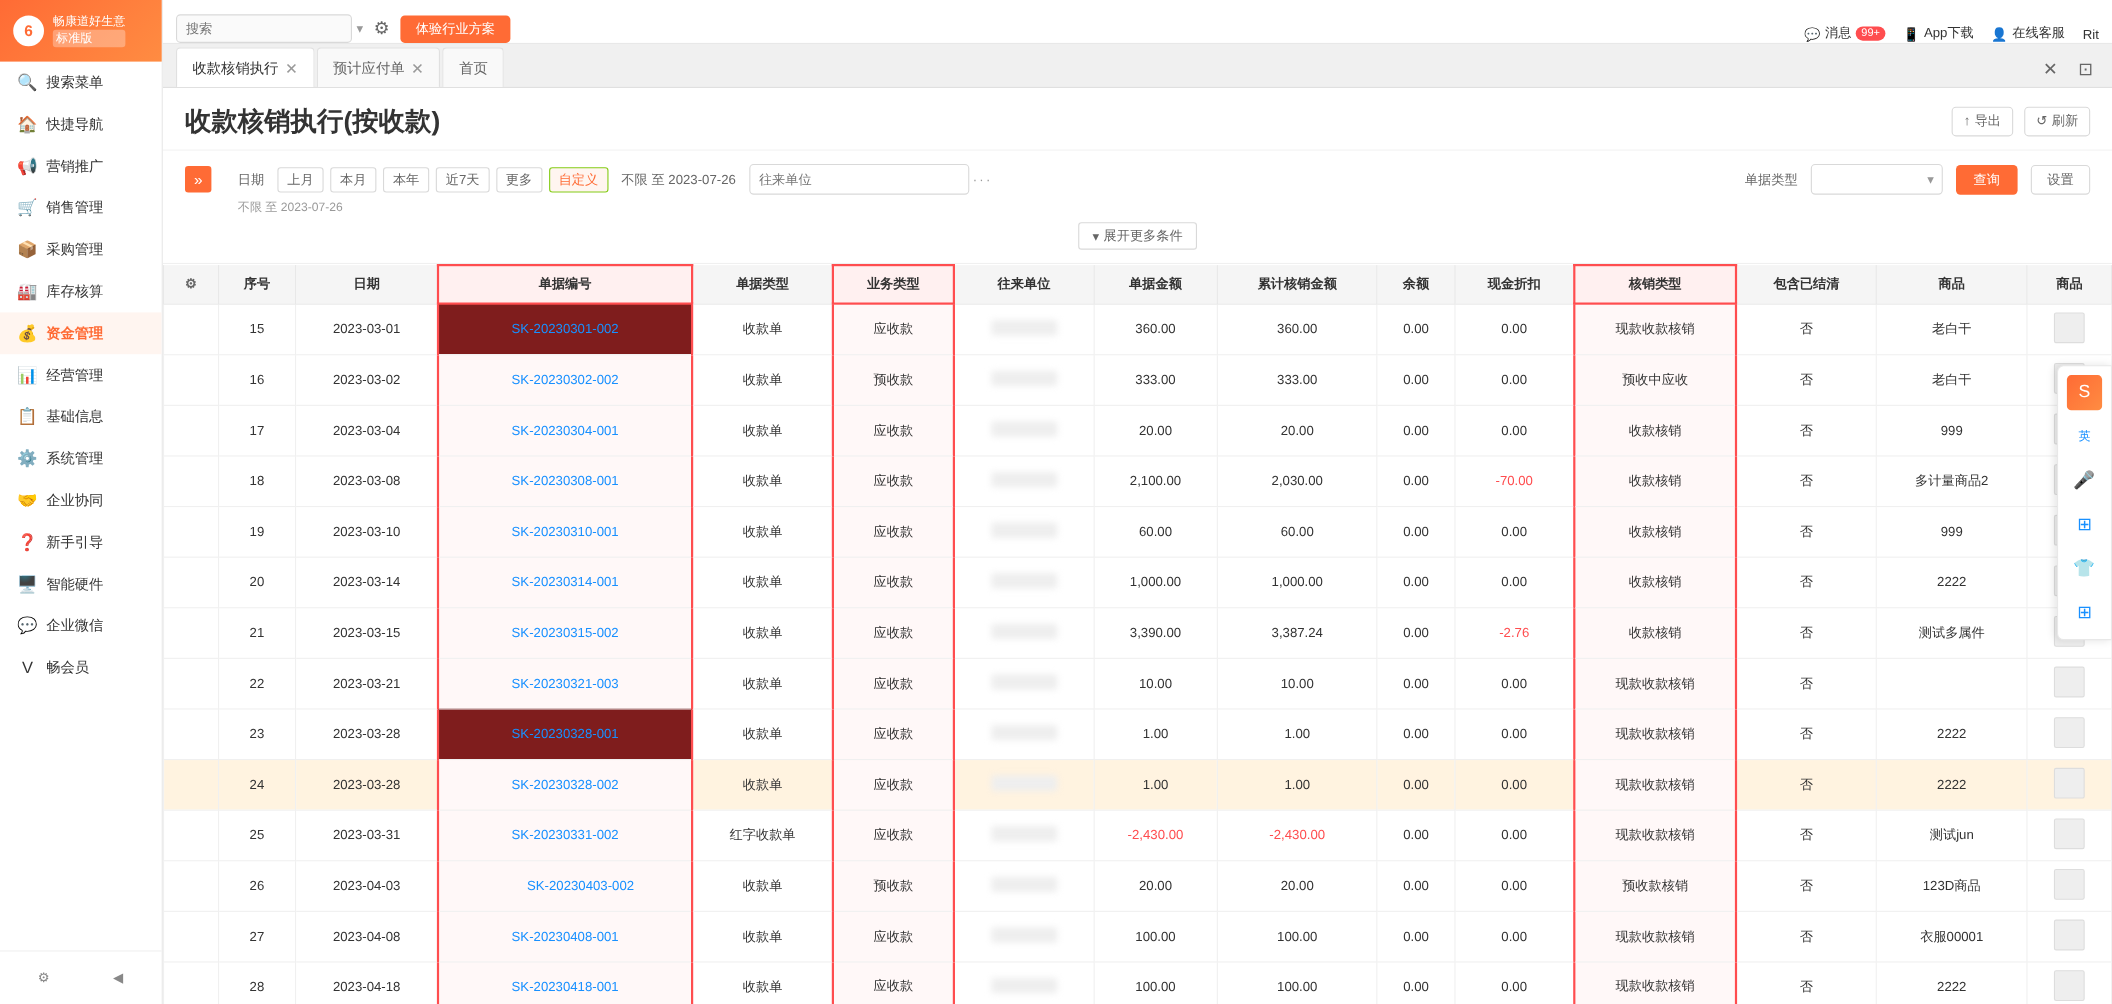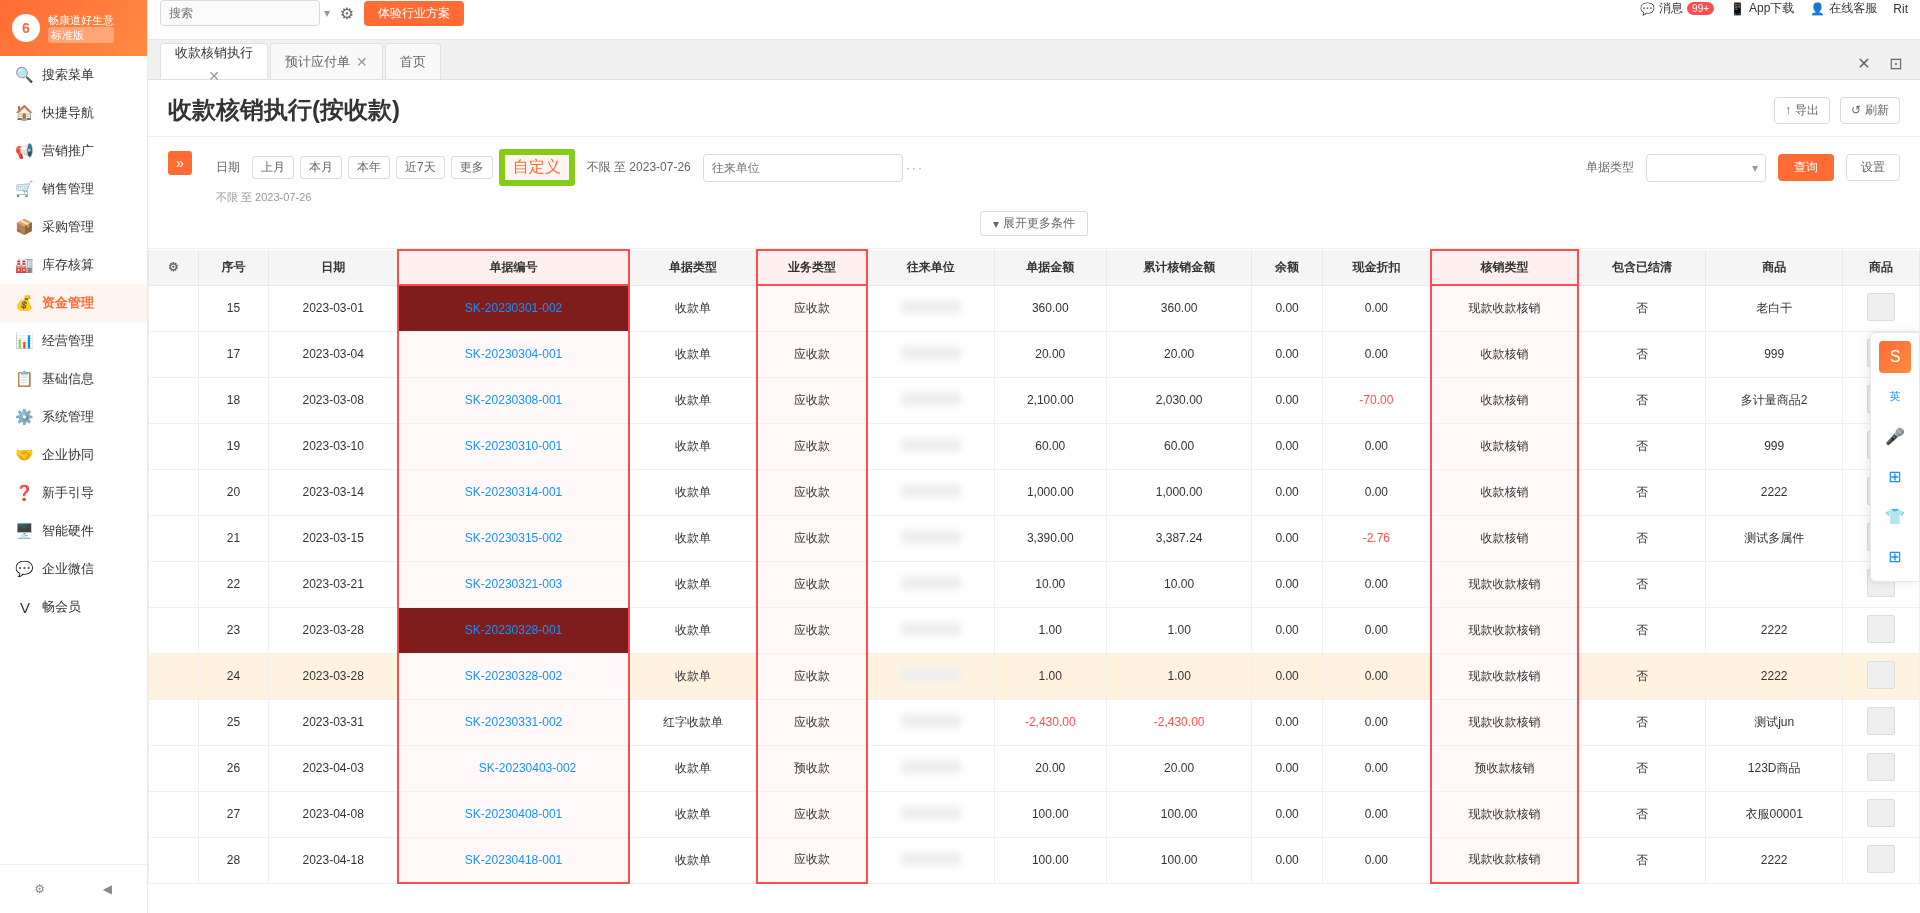--- a/index.html
+++ b/index.html
@@ -15,58 +15,58 @@
     .sidebar-item { display: flex; align-items: center; gap: 8px; padding: 10px 16px; cursor: pointer; color: #333; font-size: 13px; }
     .sidebar-item.active { background: #fff5f0; color: #ff6b35; font-weight: bold; }
     .sidebar-item-icon { width: 18px; height: 18px; display: flex; align-items: center; justify-content: center; font-size: 15px; }
     .sidebar-bottom { padding: 10px; display: flex; gap: 8px; border-top: 1px solid #f0f0f0; }
     .sidebar-bottom-btn { flex: 1; display: flex; align-items: center; justify-content: center; width: 28px; height: 28px; border-radius: 4px; cursor: pointer; color: #888; }
 
     
     .main { flex: 1; display: flex; flex-direction: column; overflow: hidden; }
 
     
-    .topbar { height: 40px; background: #fff; border-bottom: 1px solid #e8e8e8; display: flex; align-items: flex-start; padding: 0 12px; gap: 8px; }
+    .topbar { height: 40px; background: #fff; border-bottom: 1px solid #e8e8e8; display: flex; align-items: flex-end; padding: 0 12px; gap: 8px; }
     .topbar-breadcrumb { flex: 1; display: flex; align-items: center; gap: 4px; }
     .topbar-input { height: 26px; width: 160px; border: 1px solid #d9d9d9; border-radius: 4px; padding: 0 8px; color: #999; font-size: 12px; background: #fafafa; }
     .topbar-arrow { color: #999; }
     .topbar-gear { width: 26px; height: 26px; display: flex; align-items: center; justify-content: center; cursor: pointer; color: #666; font-size: 16px; }
     .topbar-industry-btn { background: #ff6b35; color: #fff; border: none; padding: 4px 14px; border-radius: 4px; cursor: pointer; font-size: 12px; }
     .topbar-right { display: flex; align-items: center; gap: 16px; margin-left: auto; }
     .topbar-msg { display: flex; align-items: center; gap: 4px; cursor: pointer; color: #333; font-size: 12px; }
     .topbar-badge { background: #ff4d4f; color: #fff; border-radius: 10px; font-size: 10px; padding: 1px 5px; min-width: 18px; text-align: center; }
     .topbar-app { display: flex; align-items: center; gap: 4px; cursor: pointer; color: #333; font-size: 12px; }
     .topbar-service { display: flex; align-items: center; gap: 4px; cursor: pointer; color: #333; font-size: 12px; }
     .topbar-username { color: #333; font-size: 12px; cursor: pointer; }
 
     
     .tabbar { height: 40px; background: #f0f0f0; display: flex; align-items: flex-end; padding-left: 12px; border-bottom: 1px solid #e0e0e0; }
     .tab { height: 36px; padding: 0 14px; display: flex; align-items: center; gap: 6px; cursor: pointer; font-size: 13px; border-radius: 4px 4px 0 0; border: 1px solid #e0e0e0; border-bottom: none; background: #f9f9f9; color: #666; margin-right: 2px; }
-    .tab.active { background: #fff; color: #333; font-weight: 500; flex-direction: column; }
+    .tab.active { background: #fff; color: #333; font-weight: 500; }
     .tab-close { font-size: 14px; color: #999; cursor: pointer; }
     .tabbar-actions { margin-left: auto; display: flex; align-items: center; gap: 8px; padding-right: 12px; padding-bottom: 4px; }
     .tabbar-action-btn { width: 24px; height: 24px; display: flex; align-items: center; justify-content: center; cursor: pointer; color: #666; font-size: 16px; }
 
     
     .content { flex: 1; overflow: auto; background: #fff; padding: 0; }
 
     
     .page-header { padding: 14px 20px 10px; display: flex; align-items: center; justify-content: space-between; border-bottom: 1px solid #f0f0f0; }
     .page-title { font-size: 24px; font-weight: bold; color: #333; }
     .page-actions { display: flex; gap: 10px; }
     .page-action-btn { display: flex; align-items: center; gap: 4px; cursor: pointer; color: #666; font-size: 12px; padding: 4px 10px; border: 1px solid #d9d9d9; border-radius: 4px; background: #fff; }
 
     
     .filter-area { padding: 12px 20px; background: #fff; border-bottom: 1px solid #f0f0f0; }
     .filter-toggle { width: 24px; height: 24px; background: #ff6b35; color: #fff; border-radius: 3px; display: flex; align-items: center; justify-content: center; cursor: pointer; font-size: 14px; float: left; margin-right: 12px; margin-top: 2px; }
     .filter-row { display: flex; align-items: center; gap: 12px; flex-wrap: wrap; }
     .filter-label { color: #666; font-size: 12px; white-space: nowrap; }
     .filter-date-btns { display: flex; gap: 6px; align-items: center; }
     .filter-date-btn { padding: 2px 8px; border: 1px solid #d9d9d9; border-radius: 3px; cursor: pointer; font-size: 12px; color: #666; background: #fff; }
-    .filter-date-custom { padding: 2px 8px; border: 6px solid #84cc16; border-radius: 3px; cursor: pointer; font-size: 16px; color: #ff6b35; background: #fff5f0; }
+    .filter-date-custom { padding: 2px 8px; border: 1px solid #84cc16; border-radius: 3px; cursor: pointer; font-size: 12px; color: #ff6b35; background: #fff5f0; }
     .filter-unit { flex: 1; }
     .filter-input { height: 28px; width: 200px; border: 1px solid #d9d9d9; border-radius: 4px; padding: 0 8px; font-size: 12px; }
     .filter-dots { color: #999; letter-spacing: 2px; cursor: pointer; }
     .filter-type-select { height: 28px; border: 1px solid #d9d9d9; border-radius: 4px; padding: 0 24px 0 8px; font-size: 12px; min-width: 120px; background: #fff; appearance: none; }
     .filter-select-wrap { position: relative; }
     .filter-select-arrow { position: absolute; right: 8px; top: 50%; transform: translateY(-50%); pointer-events: none; color: #999; }
     .filter-query-btn { background: #ff6b35; color: #fff; border: none; padding: 5px 16px; border-radius: 4px; cursor: pointer; font-size: 12px; }
     .filter-setting-btn { background: #fff; color: #666; border: 1px solid #d9d9d9; padding: 4px 14px; border-radius: 4px; cursor: pointer; font-size: 12px; }
     .expand-more-btn { display: flex; align-items: center; gap: 4px; padding: 3px 12px; border: 1px solid #d9d9d9; border-radius: 3px; background: #fff; cursor: pointer; color: #666; font-size: 12px; }
 
@@ -307,20 +307,37 @@
               <td>360.00</td>
               <td>0.00</td>
               <td>0.00</td>
               <td style="border-left: 2px solid rgb(255, 77, 79); border-right: 2px solid rgb(255, 77, 79); background: rgb(255, 248, 248); border-top: 2px solid rgb(255, 77, 79);">现款收款核销</td>
               <td>否</td>
               <td>老白干</td>
               <td><span style="display: inline-block; width: 28px; height: 28px; background: rgb(238, 238, 238); border: 1px solid rgb(221, 221, 221); border-radius: 2px;"></span></td>
             </tr>
             <tr>
               <td></td>
+              <td>16</td>
+              <td>2023-03-02</td>
+              <td style="border-left: 2px solid rgb(255, 77, 79); border-right: 2px solid rgb(255, 77, 79); background: rgb(255, 248, 248);"><a class="link-cell" href="#">SK-20230302-002</a></td>
+              <td>收款单</td>
+              <td style="border-left: 2px solid rgb(255, 77, 79); border-right: 2px solid rgb(255, 77, 79); background: rgb(255, 248, 248);">预收款</td>
+              <td><span class="blurred"></span></td>
+              <td>333.00</td>
+              <td>333.00</td>
+              <td>0.00</td>
+              <td>0.00</td>
+              <td style="border-left: 2px solid rgb(255, 77, 79); border-right: 2px solid rgb(255, 77, 79); background: rgb(255, 248, 248);">预收中应收</td>
+              <td>否</td>
+              <td>老白干</td>
+              <td><span style="display: inline-block; width: 28px; height: 28px; background: rgb(238, 238, 238); border: 1px solid rgb(221, 221, 221); border-radius: 2px;"></span></td>
+            </tr>
+            <tr>
+              <td></td>
               <td>17</td>
               <td>2023-03-04</td>
               <td style="border-left: 2px solid rgb(255, 77, 79); border-right: 2px solid rgb(255, 77, 79); background: rgb(255, 248, 248);"><a class="link-cell" href="#">SK-20230304-001</a></td>
               <td>收款单</td>
               <td style="border-left: 2px solid rgb(255, 77, 79); border-right: 2px solid rgb(255, 77, 79); background: rgb(255, 248, 248);">应收款</td>
               <td><span class="blurred"></span></td>
               <td>20.00</td>
               <td>20.00</td>
               <td>0.00</td>
               <td>0.00</td>

